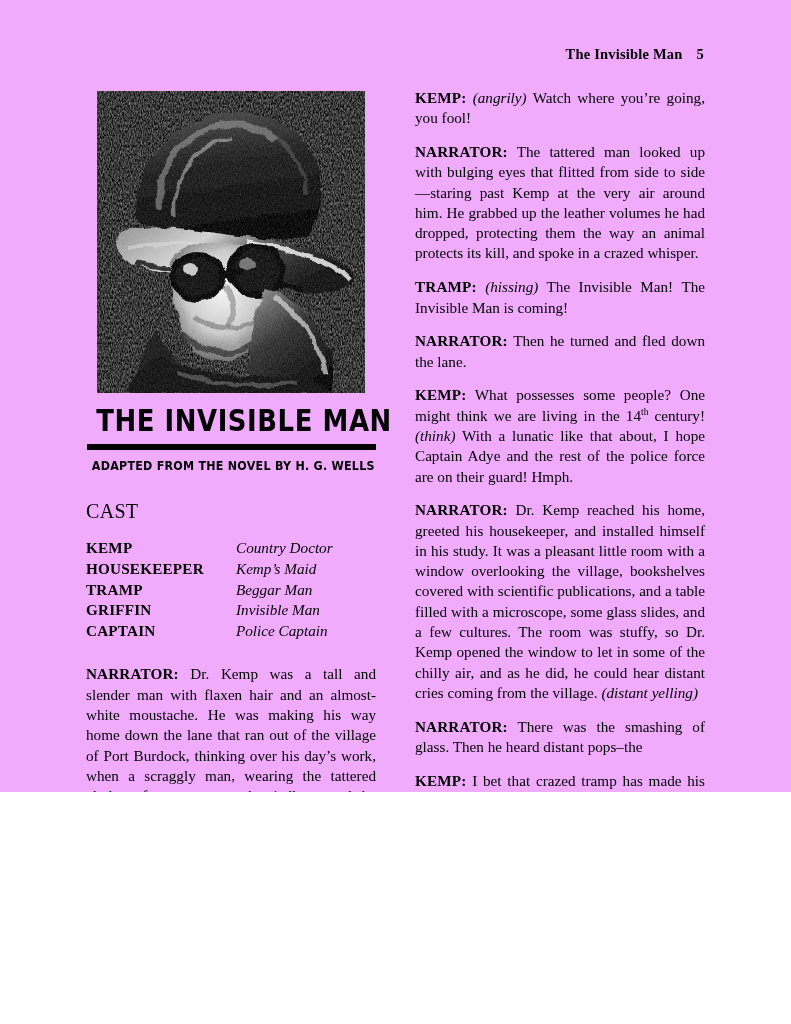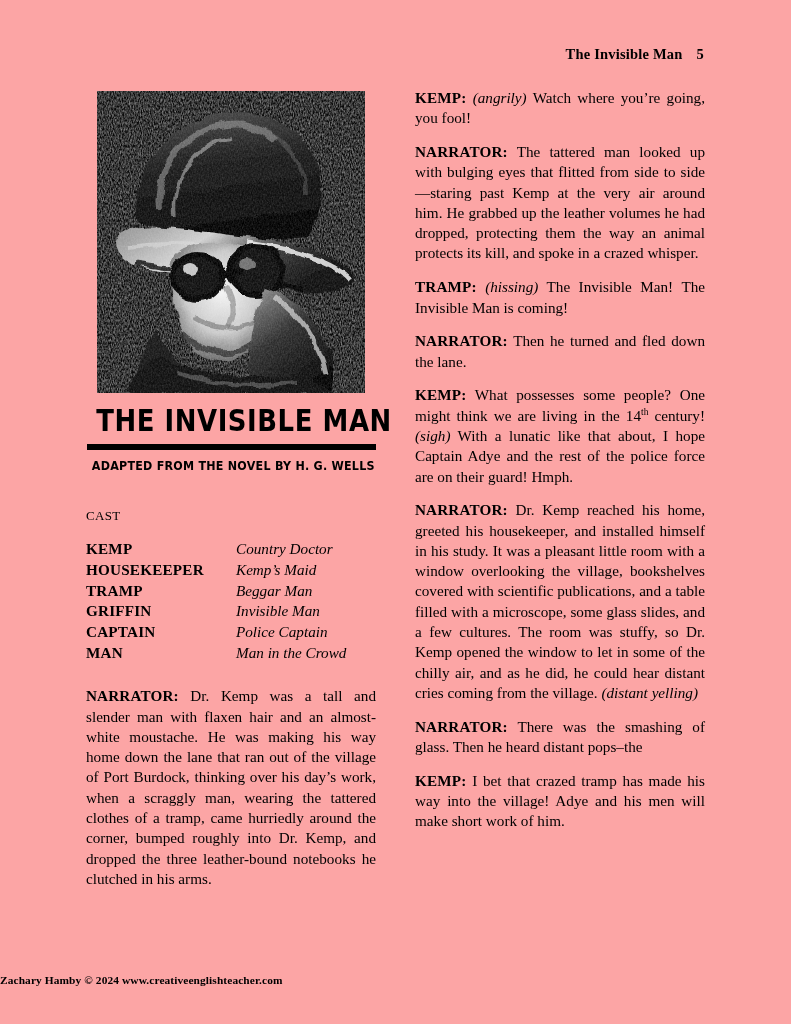--- a/index.html
+++ b/index.html
@@ -7,22 +7,22 @@
     padding: 0;
     background: #ffffff;
   }
   body {
     font-family: "Liberation Serif", "DejaVu Serif", serif;
     color: #000000;
   }
   .page {
     position: relative;
     width: 791px;
-    height: 1024px;
-    background: #fca5a5;
+    height: 792px;
+    background: #f0abfc;
     overflow: hidden;
     box-sizing: border-box;
   }
 
   
   .running-head {
     position: absolute;
     top: 46px;
     right: 87px;
     font-size: 14.5px;
@@ -83,22 +83,22 @@
     font-size: 11.6px;
     letter-spacing: 0.25px;
     text-align: center;
     margin-top: 9px;
     transform: scaleX(0.96);
     white-space: nowrap;
   }
 
   
   .cast-heading {
-    font-size: 13px;
-    margin-top: 35px;
+    font-size: 20px;
+    margin-top: 27px;
     letter-spacing: 0.3px;
   }
   .cast-table {
     margin-top: 15px;
     border-collapse: collapse;
     width: 100%;
   }
   .cast-table td {
     padding: 0 0 1.5px 0;
     font-size: 15.2px;
@@ -264,24 +264,20 @@
           <td class="cast-desc">Beggar Man</td>
         </tr>
         <tr>
           <td class="cast-role">GRIFFIN</td>
           <td class="cast-desc">Invisible Man</td>
         </tr>
         <tr>
           <td class="cast-role">CAPTAIN</td>
           <td class="cast-desc">Police Captain</td>
         </tr>
-        <tr>
-          <td class="cast-role">MAN</td>
-          <td class="cast-desc">Man in the Crowd</td>
-        </tr>
       </tbody>
     </table>
 
     <div class="cast-spacer"></div>
 
     <p class="script-p">
       <span class="speaker">NARRATOR:</span><span> Dr. Kemp was a tall and slender man with flaxen hair and an almost-white moustache. He was making his way home down the lane that ran out of the village of Port Burdock, thinking over his day’s work, when a scraggly man, wearing the tattered clothes of a tramp, came hurriedly around the corner, bumped roughly into Dr. Kemp, and dropped the three leather-bound notebooks he clutched in his arms.</span>
     </p>
 
   </div>
@@ -298,21 +294,21 @@
 
     <p class="script-p">
       <span class="speaker">TRAMP:</span><span class="stage-dir"> (hissing)</span><span> The Invisible Man! The Invisible Man is coming!</span>
     </p>
 
     <p class="script-p">
       <span class="speaker">NARRATOR:</span><span>  Then he turned and fled down the lane.</span>
     </p>
 
     <p class="script-p">
-      <span class="speaker">KEMP:</span><span> What possesses some people? One might think we are living in the 14</span><span class="sup">th</span><span> century! </span><span class="stage-dir">(sigh)</span><span> With a lunatic like that about, I hope Captain Adye and the rest of the police force are on their guard! Hmph.</span>
+      <span class="speaker">KEMP:</span><span> What possesses some people? One might think we are living in the 14</span><span class="sup">th</span><span> century! </span><span class="stage-dir">(think)</span><span> With a lunatic like that about, I hope Captain Adye and the rest of the police force are on their guard! Hmph.</span>
     </p>
 
     <p class="script-p">
       <span class="speaker">NARRATOR:</span><span> Dr. Kemp reached his home, greeted his housekeeper, and installed himself in his study.  It was a pleasant little room with a window overlooking the village, bookshelves covered with scientific publications, and a table filled with a microscope, some glass slides, and a few cultures. The room was stuffy, so Dr. Kemp opened the window to let in some of the chilly air, and as he did, he could hear distant cries coming from the village. </span><span class="stage-dir">(distant yelling)</span>
     </p>
 
     <p class="script-p">
       <span class="speaker">NARRATOR:</span><span>  There was the smashing of glass. Then he heard distant pops–the</span>
     </p>
 

